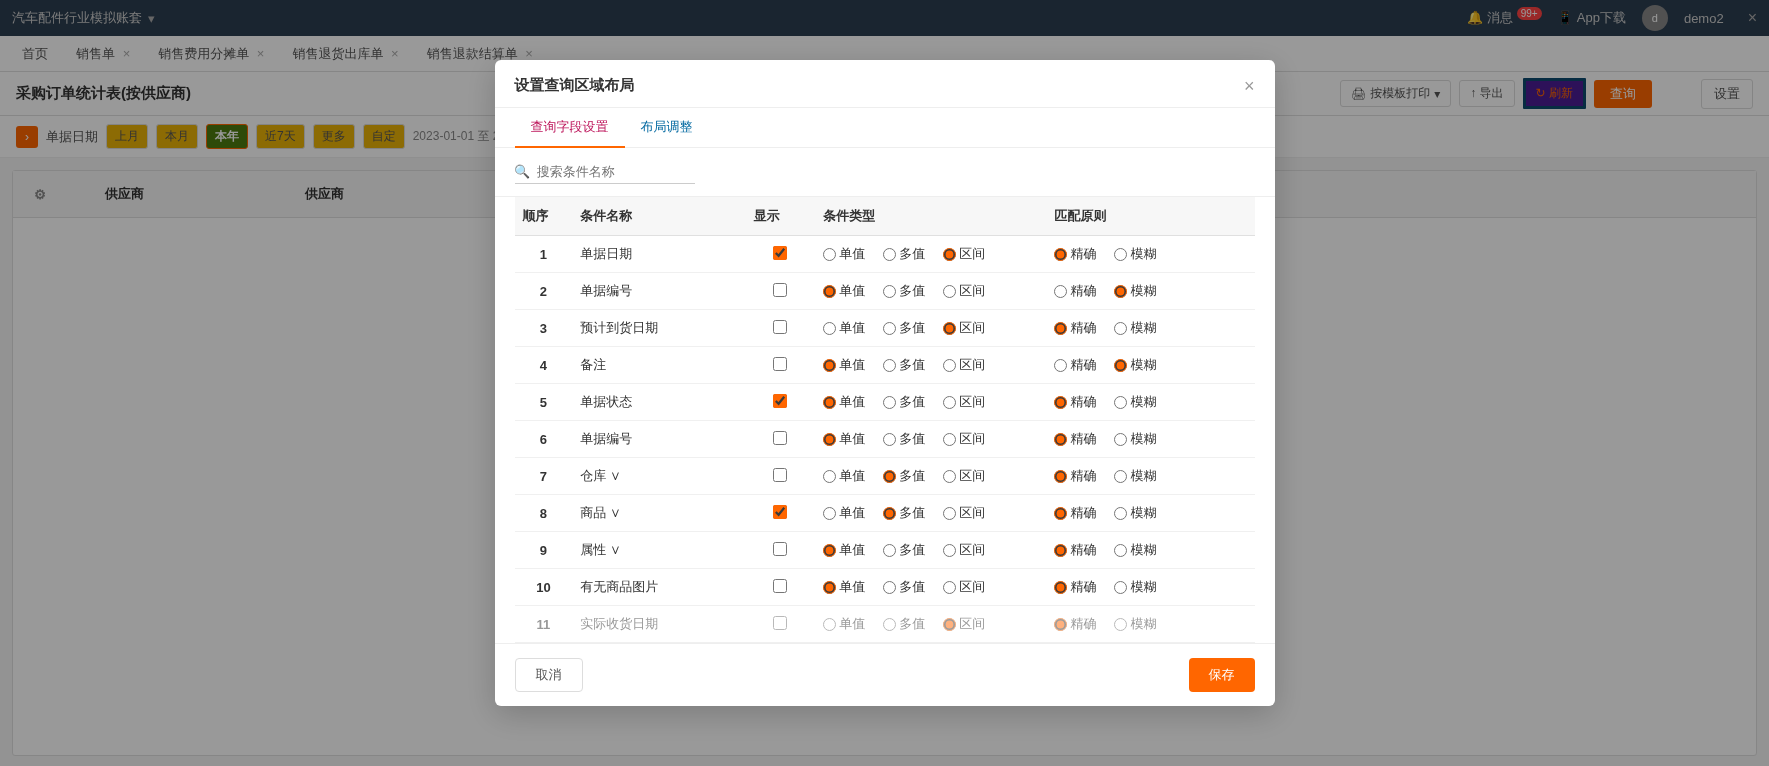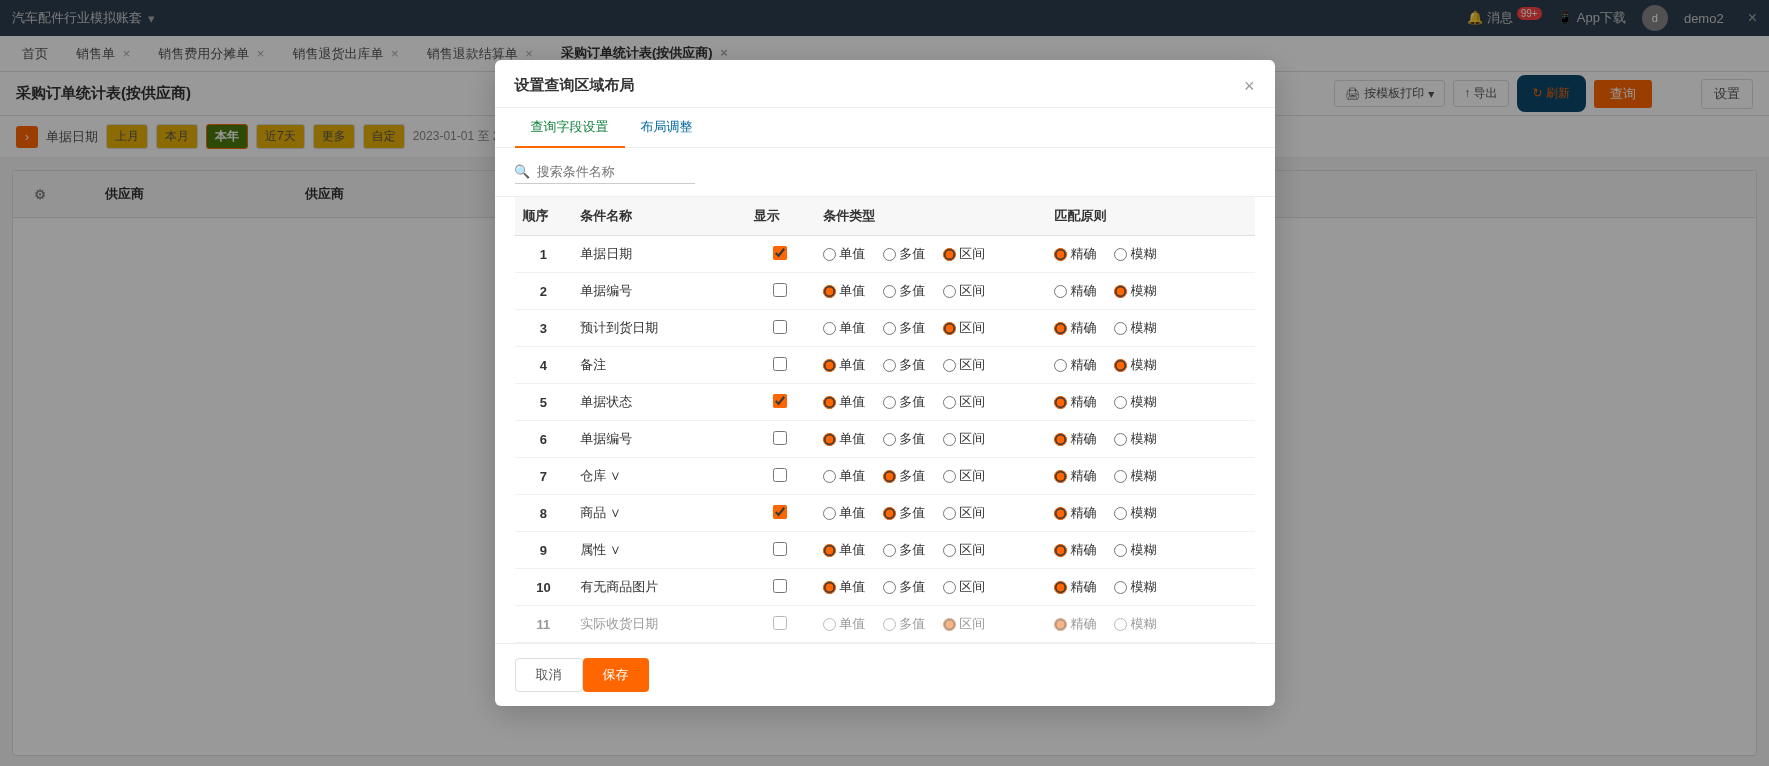--- a/index.html
+++ b/index.html
@@ -40,21 +40,21 @@
       border-bottom: 1px solid #e0e0e0;
       display: flex;
       align-items: center;
       justify-content: space-between;
       padding: 0 16px;
     }
     .page-title { font-size: 15px; font-weight: bold; color: #333; }
     .page-actions { display: flex; align-items: center; gap: 8px; }
     .btn-print { background: #fff; border: 1px solid #ddd; border-radius: 3px; padding: 4px 10px; cursor: pointer; font-size: 12px; color: #555; display: flex; align-items: center; gap: 4px; }
     .btn-export { background: #fff; border: 1px solid #ddd; border-radius: 3px; padding: 4px 10px; cursor: pointer; font-size: 12px; color: #555; }
-    .btn-refresh { background: #0c4a6e; border: 6px solid #0c4a6e; border-radius: 8px; padding: 4px 10px; cursor: pointer; font-size: 12px; color: #f60; }
+    .btn-refresh { background: #4c1d95; border: 3px solid #0c4a6e; border-radius: 1px; padding: 4px 10px; cursor: pointer; font-size: 12px; color: #f60; }
     .btn-query { background: #f60; border: none; border-radius: 3px; padding: 5px 16px; cursor: pointer; font-size: 13px; color: #fff; }
     .btn-settings { background: #fff; border: 1px solid #ddd; border-radius: 3px; padding: 5px 12px; cursor: pointer; font-size: 13px; color: #555; margin-left: 41px; }
 
     
     .filter-bar {
       background: #fff;
       padding: 8px 16px;
       display: flex;
       align-items: center;
       gap: 8px;
@@ -134,21 +134,21 @@
     }
     .modal-tab {
       padding: 10px 16px;
       font-size: 13px;
       color: #0369a1;
       cursor: pointer;
       border-bottom: 2px solid transparent;
       margin-bottom: -1px;
     }
     .modal-tab.active {
-      color: #15803d;
+      color: #be185d;
       border-bottom: 2px solid #f60;
       font-weight: 500;
     }
 
     
     .modal-search {
       padding: 12px 20px;
       border-bottom: 1px solid #eee;
     }
     .search-box {
@@ -213,22 +213,22 @@
 
     
     .modal-table::-webkit-scrollbar { width: 6px; }
     .modal-table::-webkit-scrollbar-thumb { background: #ccc; border-radius: 3px; }
 
     
     .modal-footer {
       padding: 14px 20px;
       border-top: 1px solid #eee;
       display: flex;
-      justify-content: flex-start;
-      gap: 0;
+      justify-content: space-between;
+      gap: 27px;
     }
     .btn-cancel { background: #fff; border: 1px solid #ddd; border-radius: 4px; padding: 7px 20px; cursor: pointer; font-size: 13px; color: #555; }
     .btn-save { background: #f60; border: none; border-radius: 4px; padding: 7px 20px; cursor: pointer; font-size: 13px; color: #fff; font-weight: 500; }
 
     .order-num { color: #f60; font-weight: bold; text-align: center; }
 
     
     .partial-row td { opacity: 0.5; }
   </style>
 </head>
@@ -252,21 +252,20 @@
     <span class="close-x">×</span>
   </div>
 </div>
 
 <div class="tab-bar">
   <span class="tab-item">首页</span>
   <span class="tab-item">销售单 <span class="tab-close">×</span></span>
   <span class="tab-item">销售费用分摊单 <span class="tab-close">×</span></span>
   <span class="tab-item">销售退货出库单 <span class="tab-close">×</span></span>
   <span class="tab-item">销售退款结算单 <span class="tab-close">×</span></span>
-  <span class="tab-item active">采购订单统计表(按供应商) <span class="tab-close">×</span></span>
 </div>
 
 <div class="page-header">
   <span class="page-title">采购订单统计表(按供应商)</span>
   <div class="page-actions">
     <button class="btn-print">
       <span>🖨</span>
       <span>按模板打印</span>
       <span>▾</span>
     </button>

